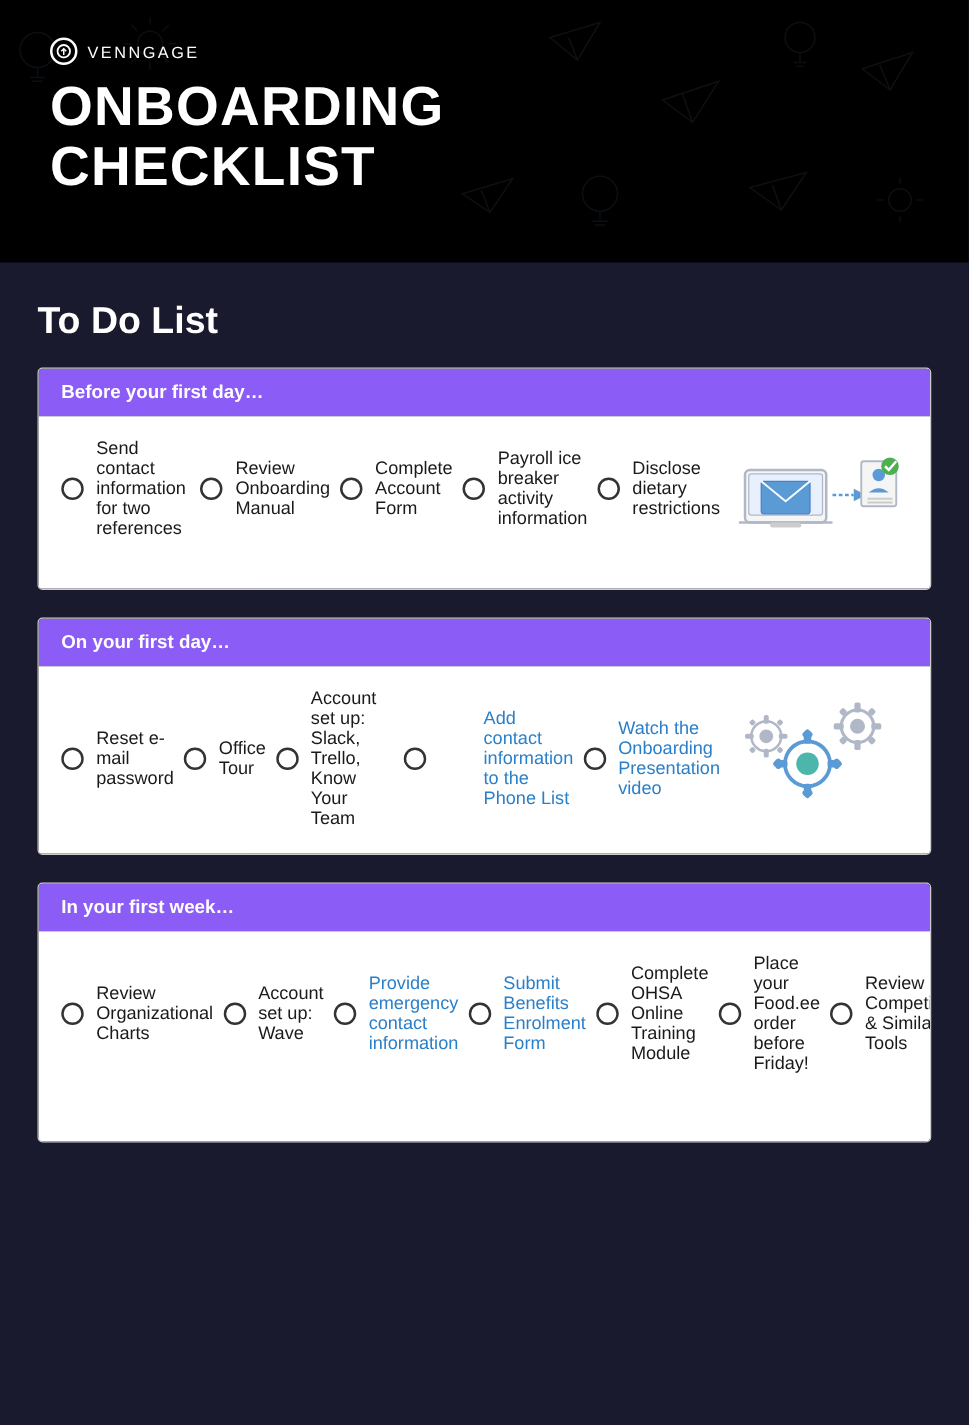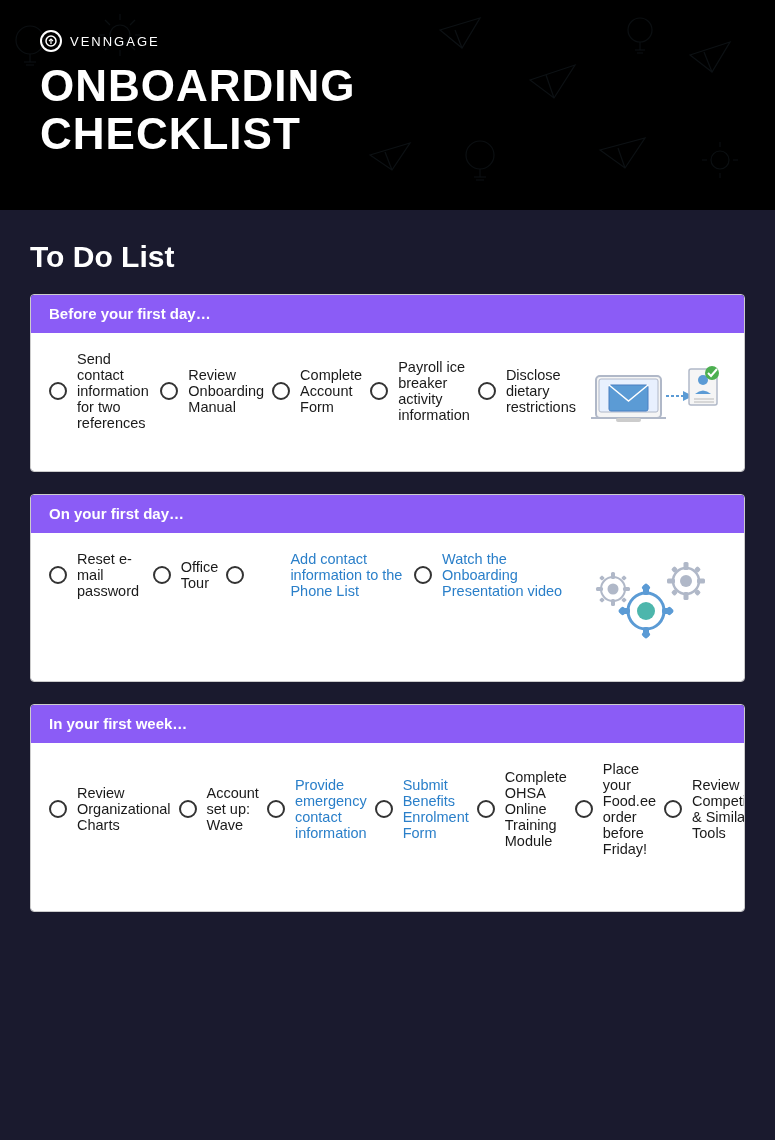--- a/index.html
+++ b/index.html
@@ -281,20 +281,24 @@
     </div>
     <div class="checklist-body">
       <div class="checklist-items">
         <div class="checklist-item">
           <div class="circle"></div>
           <span class="item-text">Reset e-mail password</span>
         </div>
         <div class="checklist-item">
           <div class="circle"></div>
           <span class="item-text">Office Tour</span>
+        </div>
+        <div class="checklist-item">
+          <div class="circle"></div>
+          <span class="item-text">Account set up: Slack, Trello, Know Your Team</span>
         </div>
         <div class="checklist-item link-item">
           <div class="circle"></div>
           <span class="item-text" style="color:#2a7fc9;cursor:pointer;margin-left:36px;">Add contact information to the Phone List</span>
         </div>
         <div class="checklist-item link-item">
           <div class="circle"></div>
           <span class="item-text" style="color:#2a7fc9;cursor:pointer;">Watch the Onboarding Presentation video</span>
         </div>
       </div>

